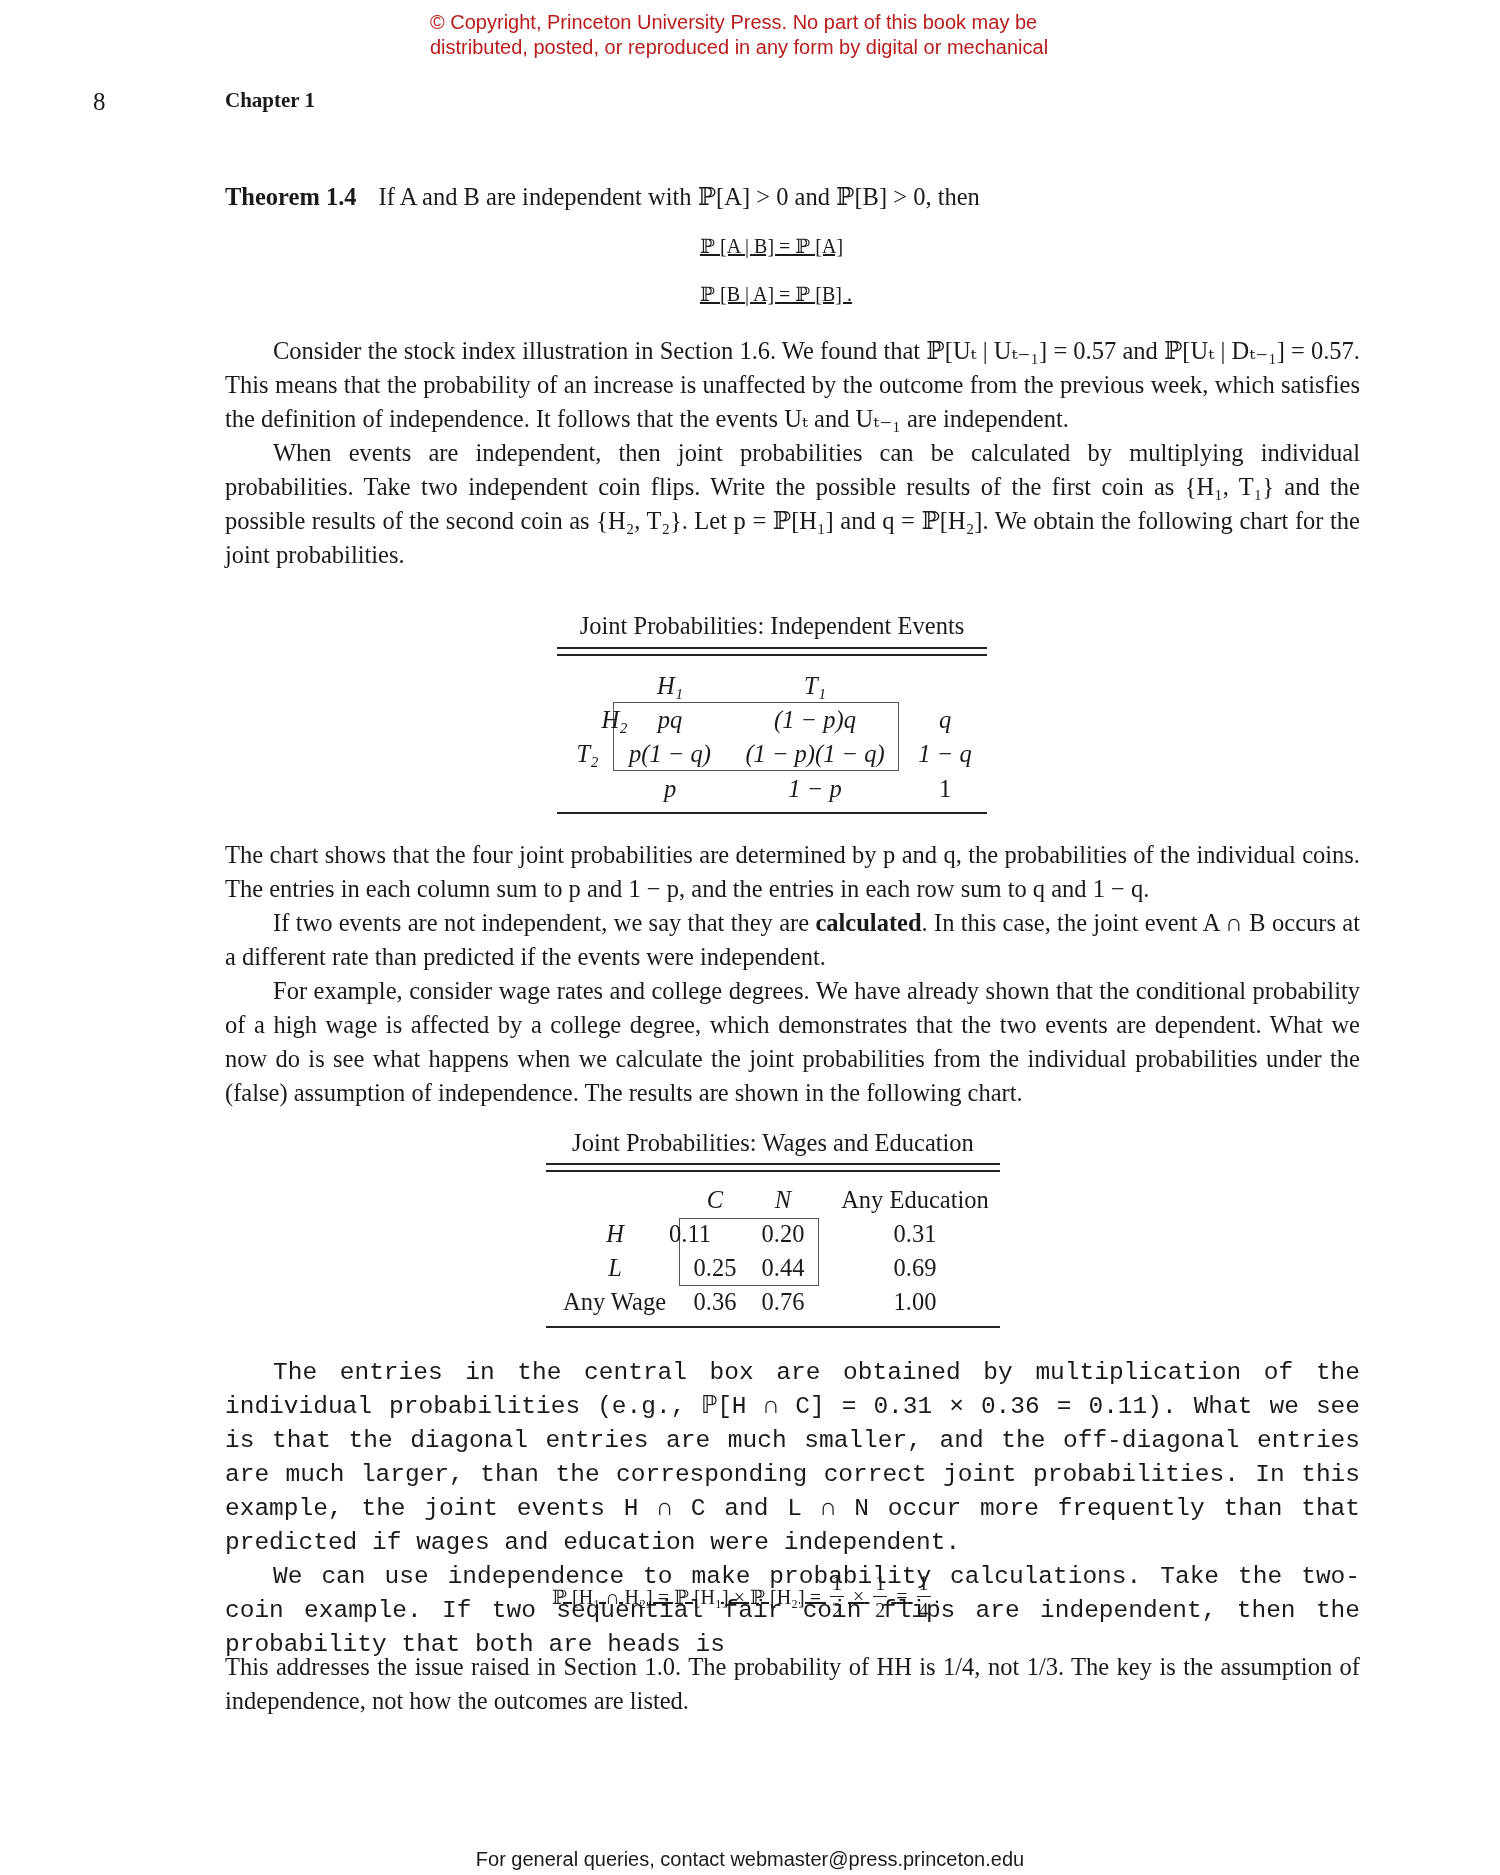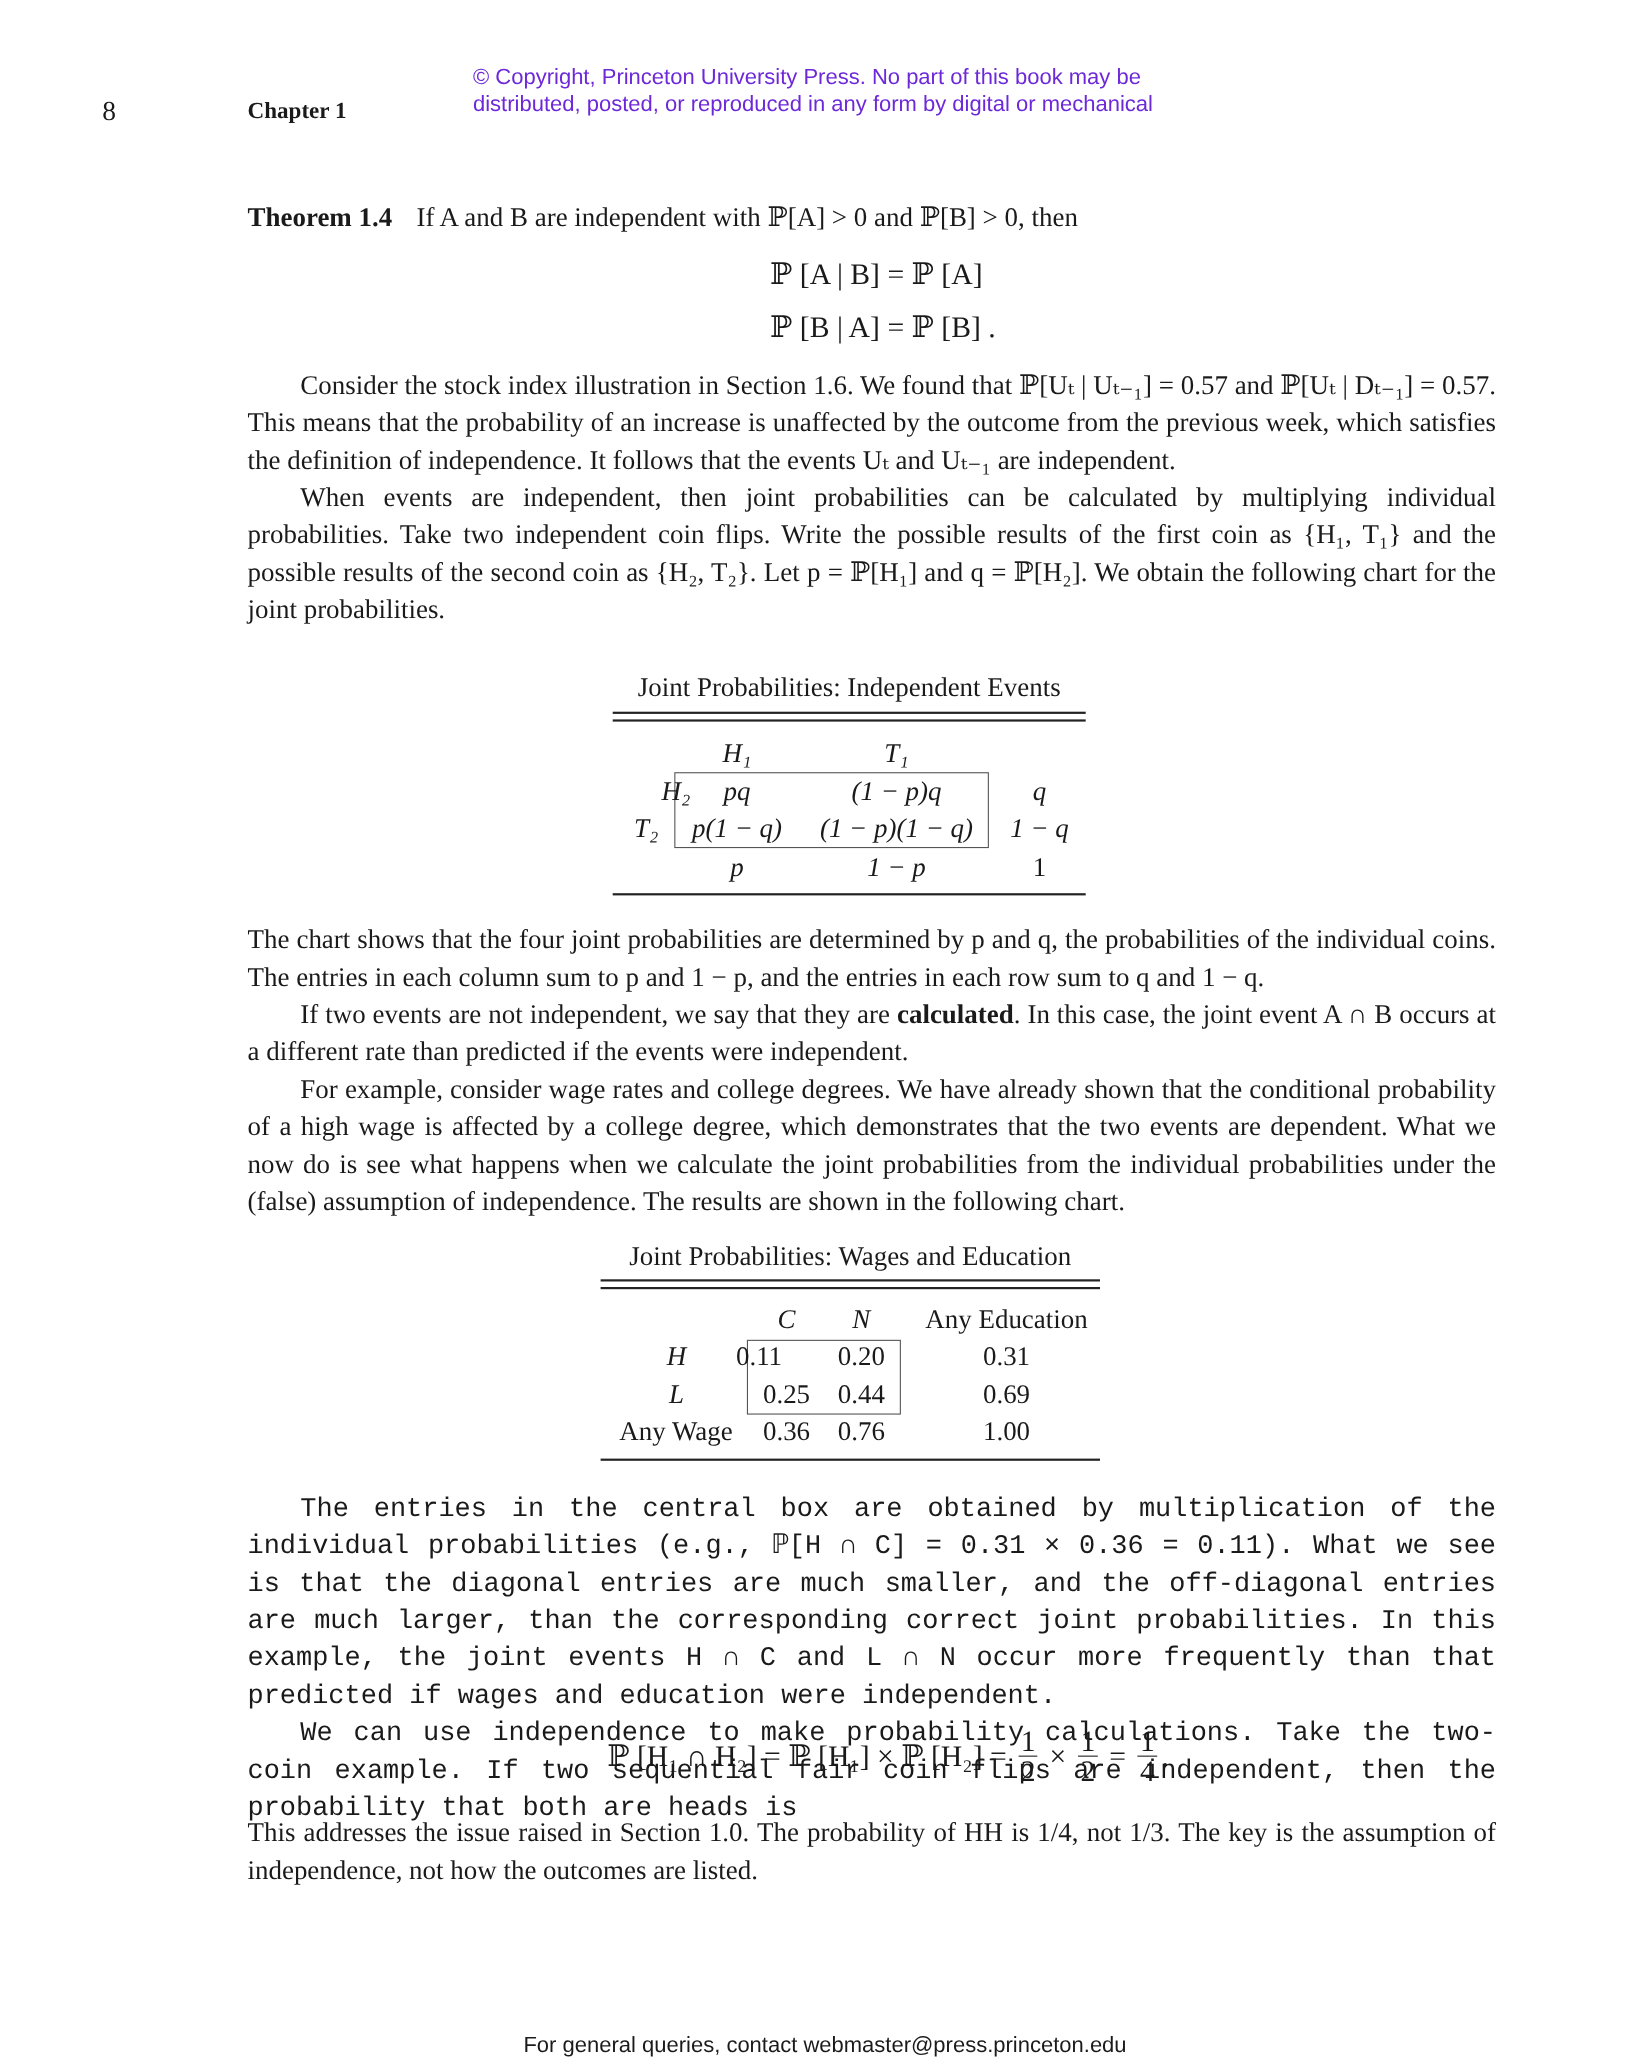--- a/index.html
+++ b/index.html
@@ -1,27 +1,27 @@
 <!DOCTYPE html>
 <html><head>
 <meta charset="utf-8">
 <style>
   html, body { margin:0; padding:0; background:#ffffff; }
   body { width:1500px; height:1875px; position:relative; overflow:hidden; color:#1a1a1a; font-family:"Liberation Serif","DejaVu Serif",serif; }
   .abs { position:absolute; }
-  .copyright { left:430px; top:10px; font-family:"Liberation Sans","DejaVu Sans",sans-serif; font-size:20px; line-height:25px; color:#6d28d9;margin-top:48px; }
+  .copyright { left:430px; top:10px; font-family:"Liberation Sans","DejaVu Sans",sans-serif; font-size:20px; line-height:25px; color:#b91c1c; }
   .pagenum { left:93px; top:88px; font-size:25px; }
   .chapter { left:225px; top:88px; font-size:21px;font-weight:bold; }
   .text { left:225px; width:1135px; font-size:24.5px; line-height:34px; text-align:justify; }
   .text p { margin:0; }
   .indent { text-indent:48px; }
   i, .m { font-style:italic; }
   .theorem { left:225px; top:182px; font-size:24.5px; }
   .theorem b { margin-right:22px; }
-  .display { position:absolute; font-size:27px; white-space:nowrap; }
+  .display { position:absolute; font-size:20px; white-space:nowrap;text-decoration:underline; }
   .tbl-title { position:absolute; font-size:24.5px; text-align:center; }
   .rule { position:absolute; height:2px; background:#222; }
   .box { position:absolute; border:1.5px solid #555; }
   .cell { position:absolute; font-size:24.5px; text-align:center; white-space:nowrap; }
   .footer { left:0; width:1500px; top:1848px; text-align:center; font-family:"Liberation Sans","DejaVu Sans",sans-serif; font-size:20px; }
   .frac { display:inline-block; vertical-align:middle; text-align:center; margin:0 4px; }
   .frac span { display:block; line-height:26px; }
   .frac .num { border-bottom:1.5px solid #222; padding:0 2px; }
 </style>
 </head>

